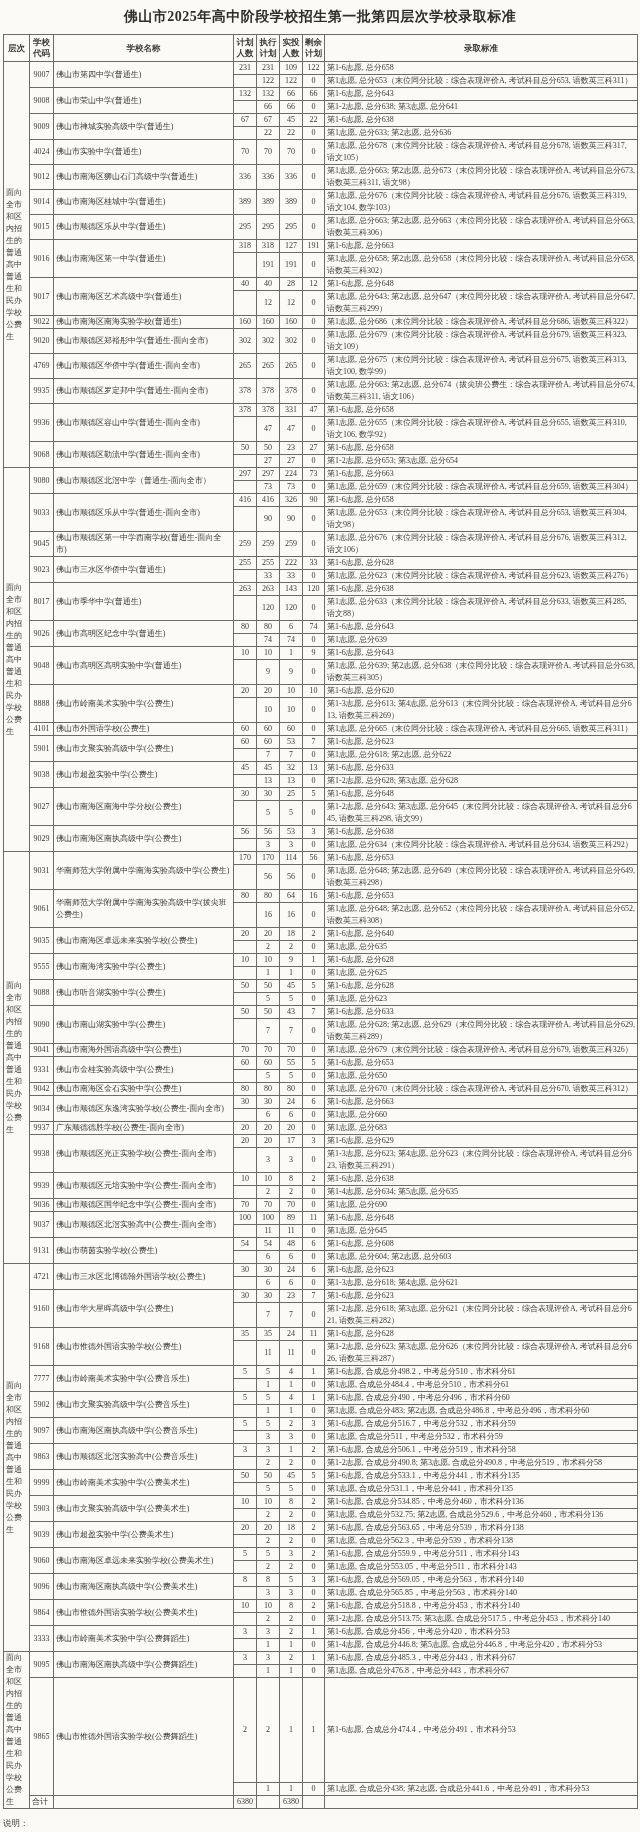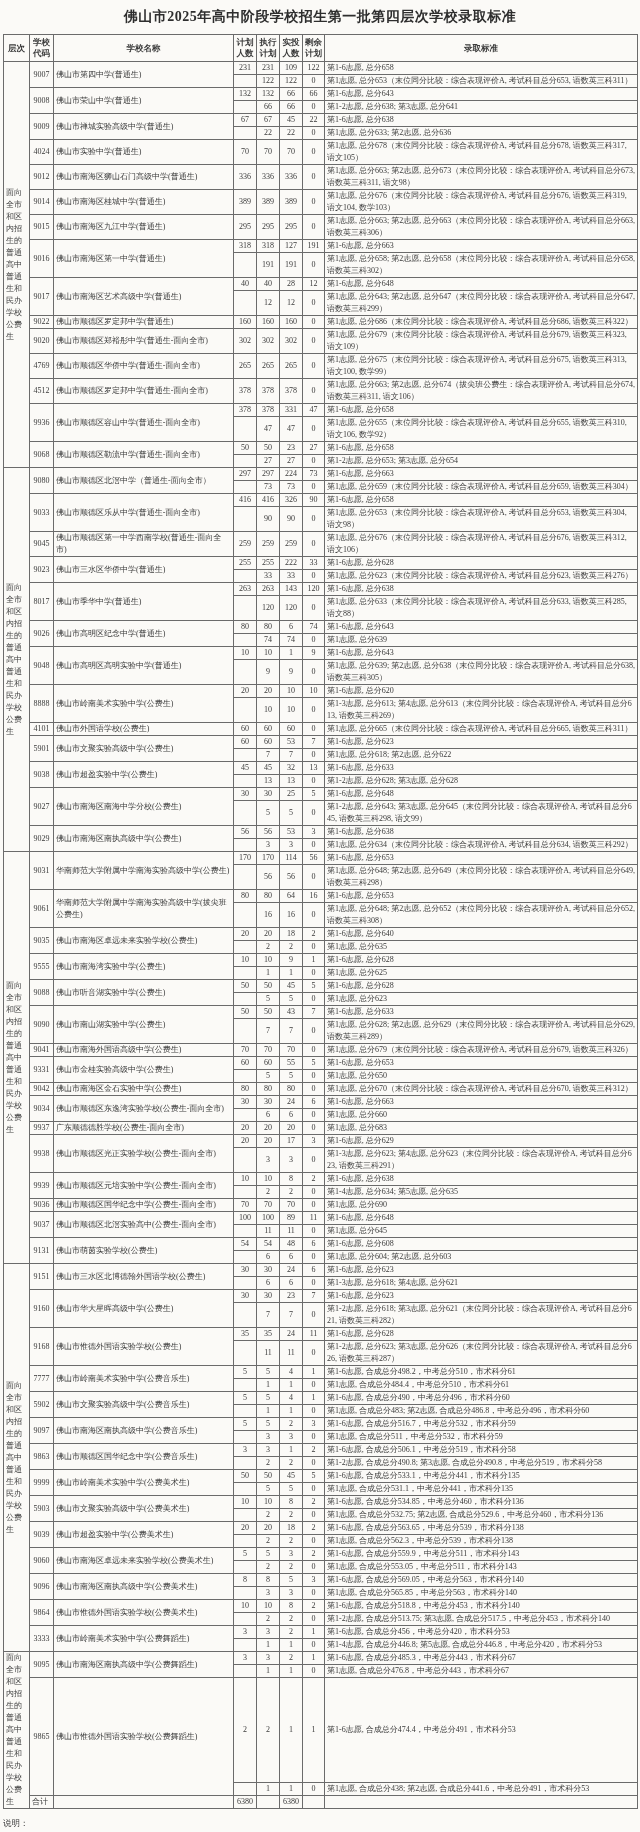--- a/index.html
+++ b/index.html
@@ -138,21 +138,21 @@
           <td class="code-cell">9014</td>
           <td class="name-cell">佛山市南海区桂城中学(普通生)</td>
           <td class="num-cell">389</td>
           <td class="num-cell">389</td>
           <td class="num-cell">389</td>
           <td class="num-cell">0</td>
           <td class="std-cell">第1志愿, 总分676（末位同分比较：综合表现评价A, 考试科目总分676, 语数英三科319, 语文104, 数学103）</td>
         </tr>
         <tr>
           <td class="code-cell">9015</td>
-          <td class="name-cell">佛山市南海区九江中学(普通生)</td>
+          <td class="name-cell">佛山市顺德区乐从中学(普通生)</td>
           <td class="num-cell">295</td>
           <td class="num-cell">295</td>
           <td class="num-cell">295</td>
           <td class="num-cell">0</td>
           <td class="std-cell">第1志愿, 总分663; 第2志愿, 总分663（末位同分比较：综合表现评价A, 考试科目总分663, 语数英三科306）</td>
         </tr>
         <tr>
           <td class="code-cell" rowspan="2">9016</td>
           <td class="name-cell" rowspan="2">佛山市南海区第一中学(普通生)</td>
           <td class="num-cell">318</td>
@@ -179,21 +179,21 @@
         </tr>
         <tr>
           <td class="num-cell"></td>
           <td class="num-cell">12</td>
           <td class="num-cell">12</td>
           <td class="num-cell">0</td>
           <td class="std-cell">第1志愿, 总分643; 第2志愿, 总分647（末位同分比较：综合表现评价A, 考试科目总分647, 语数英三科299）</td>
         </tr>
         <tr>
           <td class="code-cell">9022</td>
-          <td class="name-cell">佛山市顺德区罗定邦中学(普通生)</td>
+          <td class="name-cell">佛山市南海区南海实验学校(普通生)</td>
           <td class="num-cell">160</td>
           <td class="num-cell">160</td>
           <td class="num-cell">160</td>
           <td class="num-cell">0</td>
           <td class="std-cell">第1志愿, 总分686（末位同分比较：综合表现评价A, 考试科目总分686, 语数英三科322）</td>
         </tr>
         <tr>
           <td class="code-cell">9020</td>
           <td class="name-cell">佛山市顺德区郑裕彤中学(普通生-面向全市)</td>
           <td class="num-cell">302</td>
@@ -205,21 +205,21 @@
         <tr>
           <td class="code-cell">4769</td>
           <td class="name-cell">佛山市顺德区华侨中学(普通生-面向全市)</td>
           <td class="num-cell">265</td>
           <td class="num-cell">265</td>
           <td class="num-cell">265</td>
           <td class="num-cell">0</td>
           <td class="std-cell">第1志愿, 总分675（末位同分比较：综合表现评价A, 考试科目总分675, 语数英三科313, 语文100, 数学99）</td>
         </tr>
         <tr>
-          <td class="code-cell">4512</td>
+          <td class="code-cell">9935</td>
           <td class="name-cell">佛山市顺德区罗定邦中学(普通生-面向全市)</td>
           <td class="num-cell">378</td>
           <td class="num-cell">378</td>
           <td class="num-cell">378</td>
           <td class="num-cell">0</td>
           <td class="std-cell">第1志愿, 总分663; 第2志愿, 总分674（拔尖班公费生：综合表现评价A, 考试科目总分674, 语数英三科311, 语文106）</td>
         </tr>
         <tr>
           <td class="code-cell" rowspan="2">9936</td>
           <td class="name-cell" rowspan="2">佛山市顺德区容山中学(普通生-面向全市)</td>
@@ -671,21 +671,21 @@
         </tr>
         <tr>
           <td class="num-cell"></td>
           <td class="num-cell">6</td>
           <td class="num-cell">6</td>
           <td class="num-cell">0</td>
           <td class="std-cell">第1志愿, 总分604; 第2志愿, 总分603</td>
         </tr>
         <tr>
           <td class="level-cell" rowspan="28">面向全市和区内招生的普通高中普通生和民办学校公费生</td>
-          <td class="code-cell" rowspan="2">9151</td>
+          <td class="code-cell" rowspan="2">4721</td>
           <td class="name-cell" rowspan="2">佛山市三水区北博德翰外国语学校(公费生)</td>
           <td class="num-cell">30</td>
           <td class="num-cell">30</td>
           <td class="num-cell">24</td>
           <td class="num-cell">6</td>
           <td class="std-cell">第1-6志愿, 总分623</td>
         </tr>
         <tr>
           <td class="num-cell"></td>
           <td class="num-cell">6</td>
@@ -768,21 +768,21 @@
         </tr>
         <tr>
           <td class="num-cell"></td>
           <td class="num-cell">3</td>
           <td class="num-cell">3</td>
           <td class="num-cell">0</td>
           <td class="std-cell">第1志愿, 合成总分511，中考总分532，市术科分59</td>
         </tr>
         <tr>
           <td class="code-cell" rowspan="2">9863</td>
-          <td class="name-cell" rowspan="2">佛山市顺德区国华纪念中学(公费音乐生)</td>
+          <td class="name-cell" rowspan="2">佛山市顺德区北滘实验高中(公费音乐生)</td>
           <td class="num-cell">3</td>
           <td class="num-cell">3</td>
           <td class="num-cell">1</td>
           <td class="num-cell">2</td>
           <td class="std-cell">第1-6志愿, 合成总分506.1，中考总分519，市术科分58</td>
         </tr>
         <tr>
           <td class="num-cell"></td>
           <td class="num-cell">2</td>
           <td class="num-cell">2</td>

